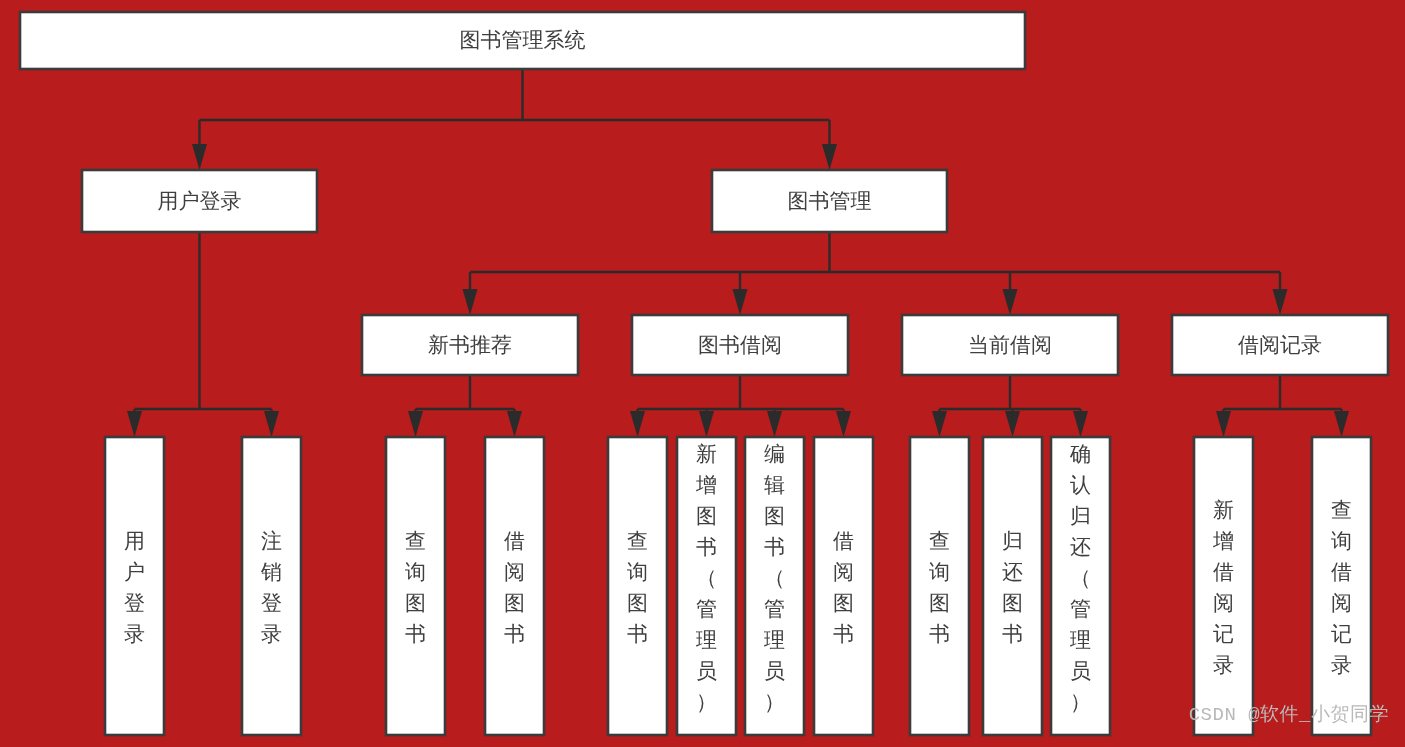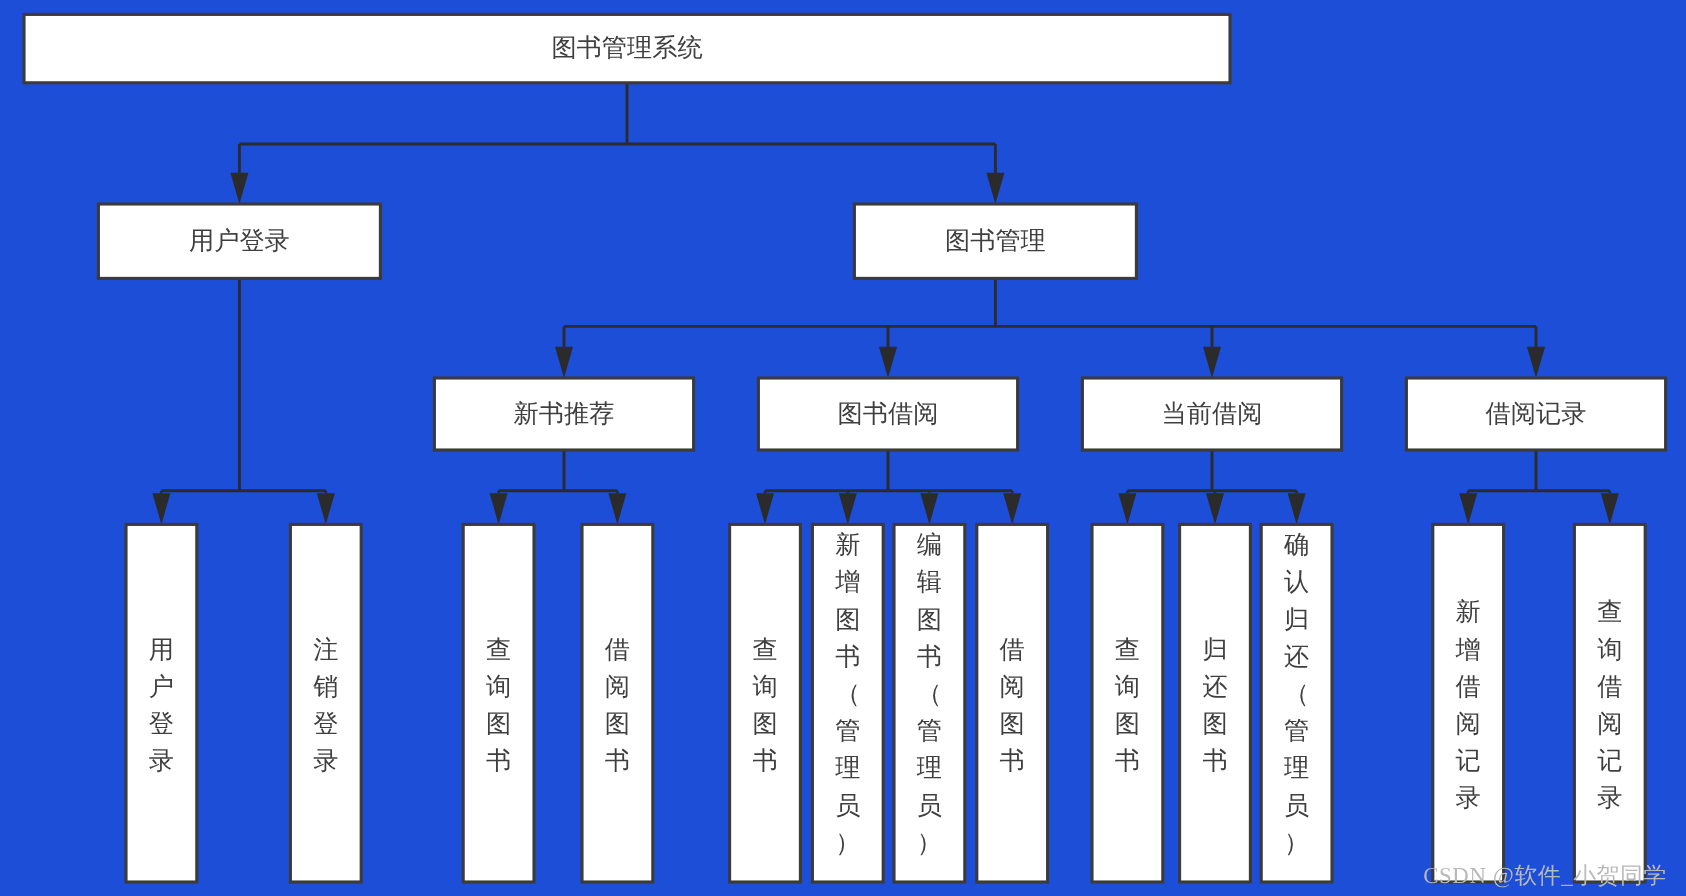--- a/index.html
+++ b/index.html
@@ -11,21 +11,21 @@
   body {
     width: 1405px;
     height: 747px;
     font-family: "Liberation Sans", "DejaVu Sans", sans-serif;
     overflow: hidden;
   }
   #diagram-root {
     position: relative;
     width: 1405px;
     height: 747px;
-    background: #1d4ed8;
+    background: #b91c1c;
   }
   svg.diagram-canvas {
     position: absolute;
     top: 0;
     left: 0;
     width: 1405px;
     height: 747px;
     display: block;
   }
   .node-box {
@@ -52,22 +52,22 @@
     fill: none;
     stroke-linecap: butt;
   }
   .connector-arrow {
     fill: #2b2b2b;
     stroke: none;
   }
   .watermark-text {
     position: absolute;
     right: 16px;
-    bottom: 4px;
-    font-family: Liberation Serif, serif;
+    bottom: 20px;
+    font-family: Liberation Mono, monospace;
     font-size: 19px;
     color: #b9b9b9;
     letter-spacing: 0.5px;
     white-space: nowrap;
     pointer-events: none;
     user-select: none;
   }
 </style>
 </head>
 <body>

